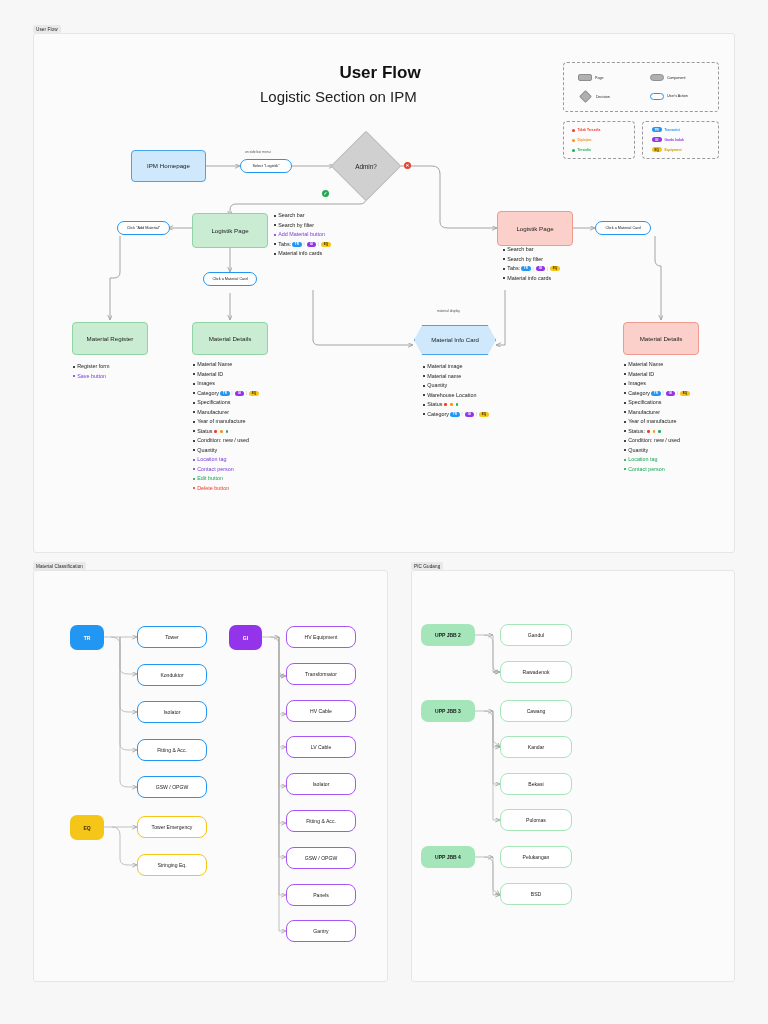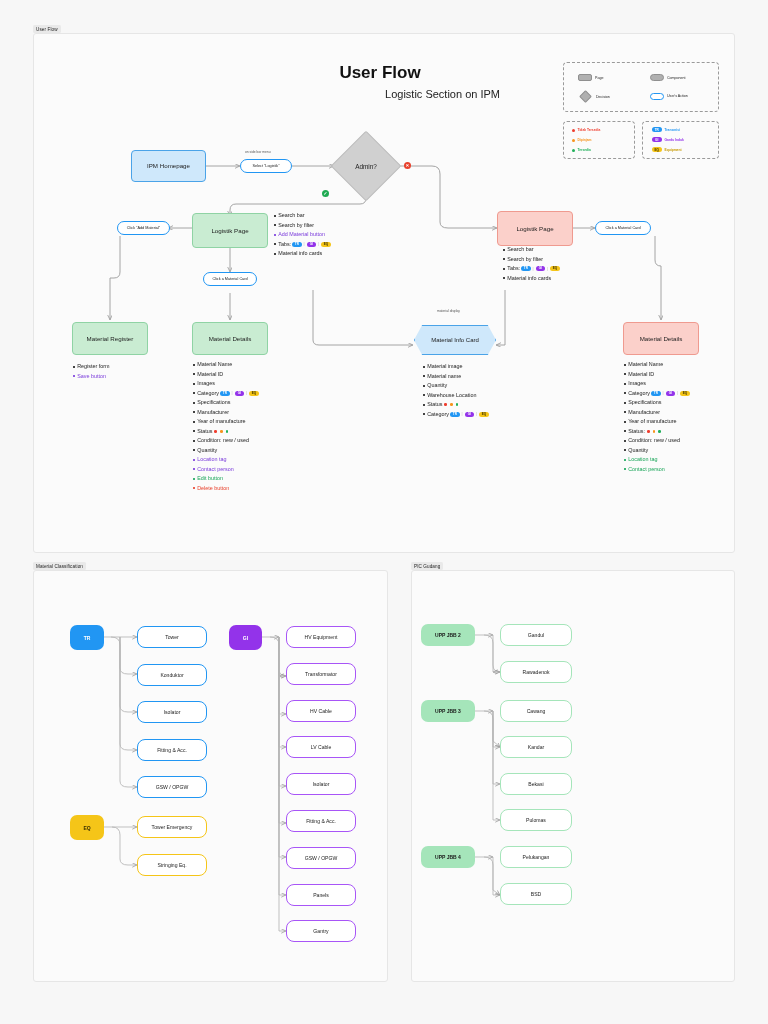--- a/index.html
+++ b/index.html
@@ -170,22 +170,22 @@
   .leaf-gi  { border: 0.9px solid #a855f7; }
   .leaf-eq  { border: 0.9px solid #f5c518; }
   .leaf-pic { border: 0.9px solid #a5e5ba; }
 
   
   .title {
     position: absolute; text-align: center;
     font-size: 17px; font-weight: bold; color: #111;
   }
   .subtitle {
-    position: absolute; text-align: right;
-    font-size: 11px; color: #222;
+    position: absolute; text-align: left;
+    font-size: 15px; color: #222;
   }
 
   svg.wires { position: absolute; left: 0; top: 0; pointer-events: none; }
 
   .marker {
     position: absolute;
     width: 7px; height: 7px; border-radius: 50%;
     display: flex; align-items: center; justify-content: center;
     font-size: 4.5px; color: #fff; font-weight: bold;
   }

